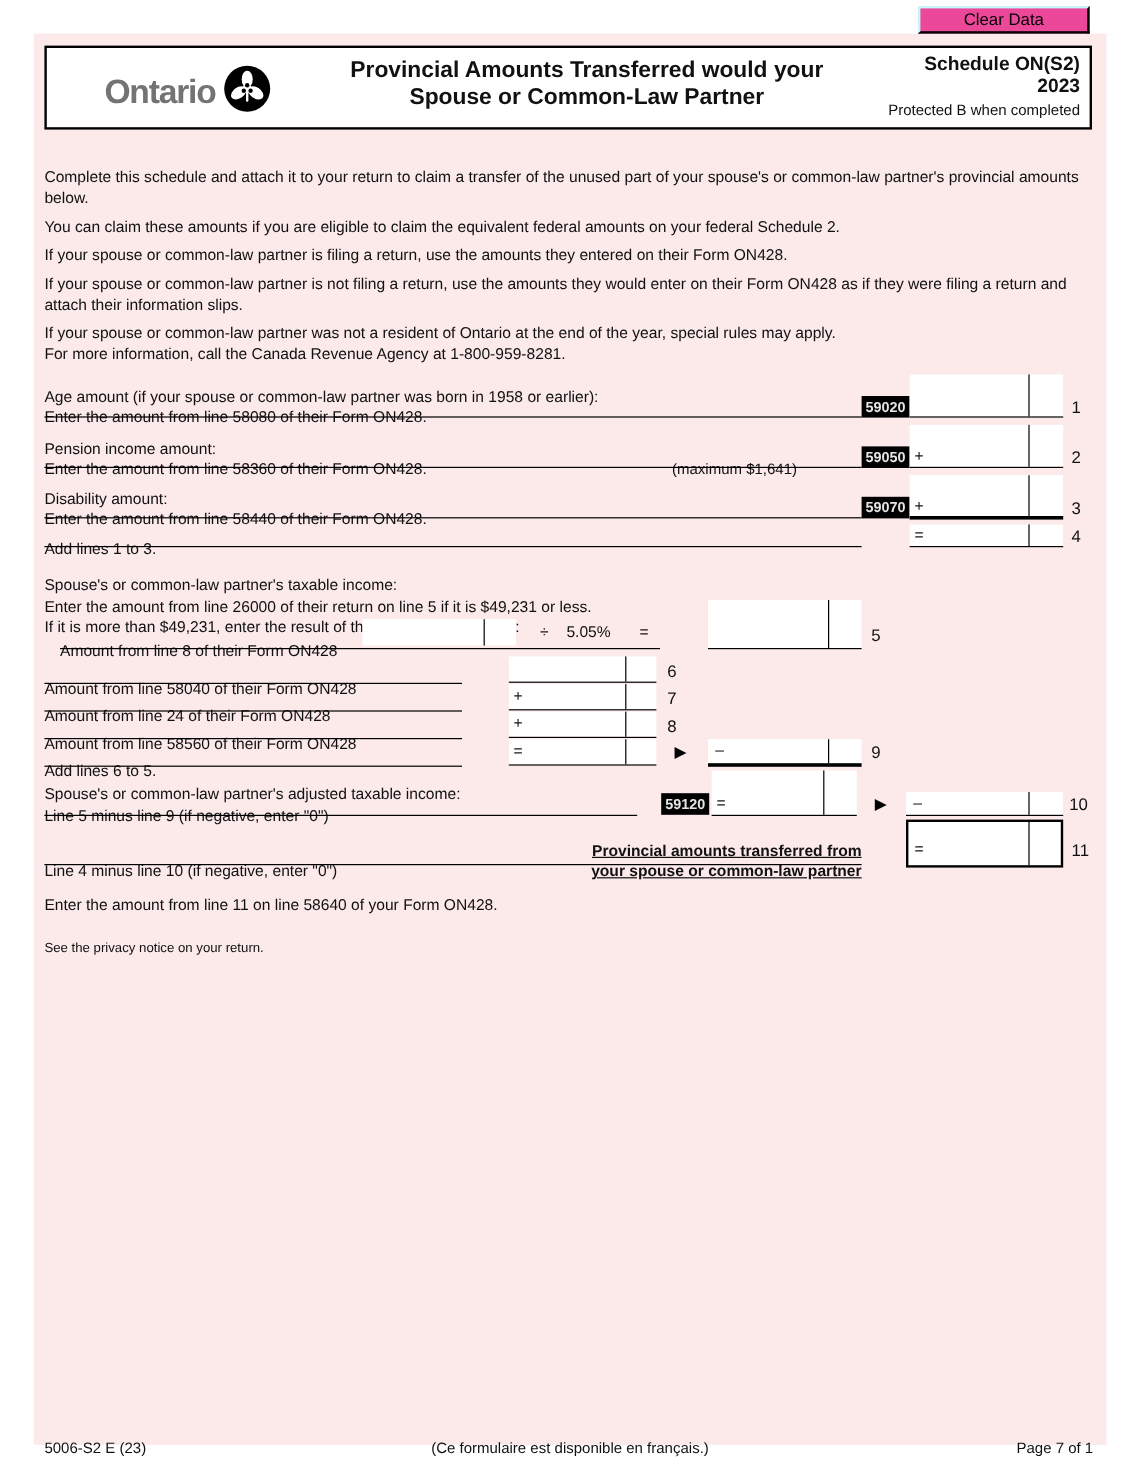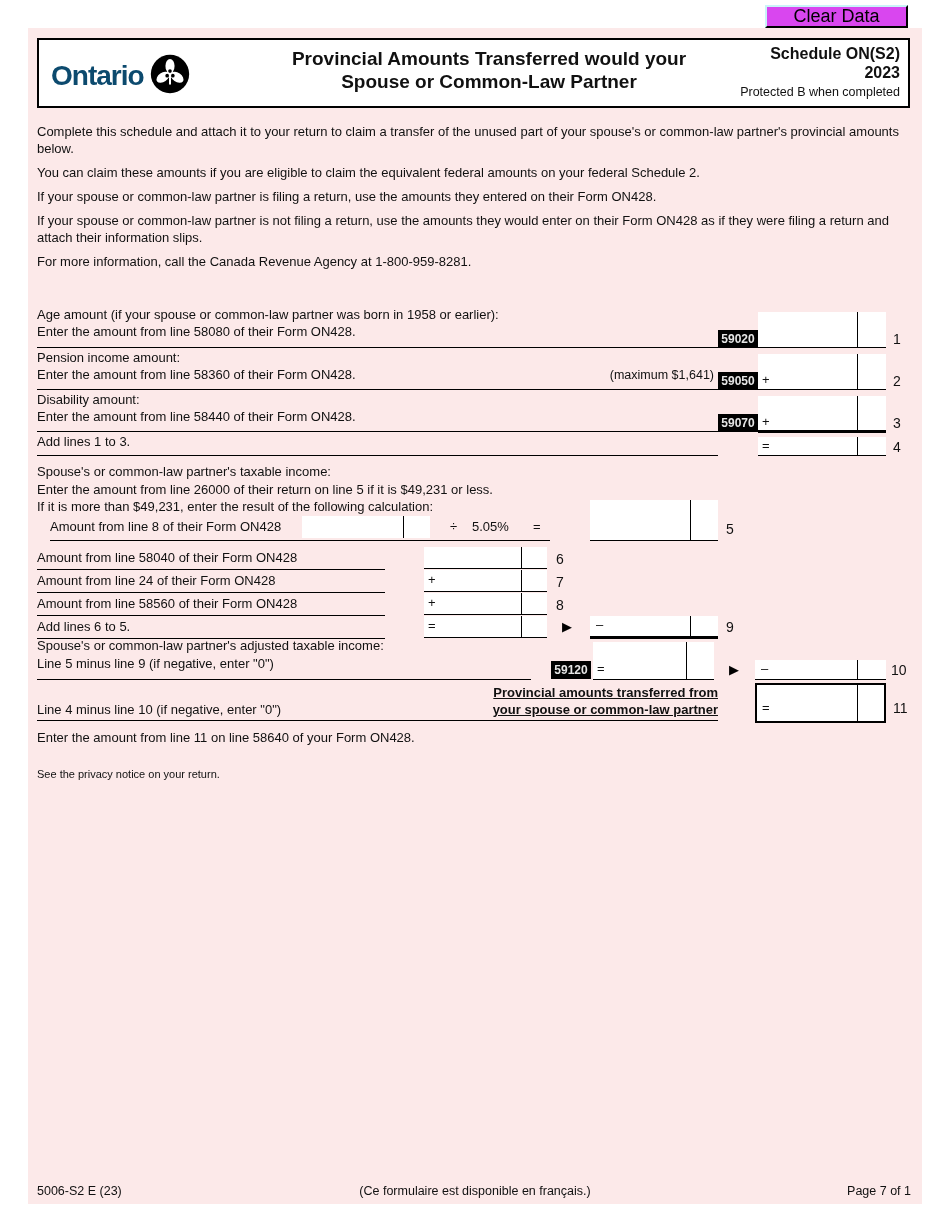--- a/index.html
+++ b/index.html
@@ -1,30 +1,30 @@
 <!DOCTYPE html>
 <html><head>
 <meta charset="utf-8">
 <style>
   html,body{margin:0;padding:0;}
   body{font-family:"Liberation Sans",sans-serif;background:#ffffff;color:#1a1a1a;}
   .page{position:relative;width:950px;height:1230px;background:#ffffff;overflow:hidden;}
   .pink{position:absolute;left:28px;top:28px;width:894px;height:1176px;background:#fce9e9;}
-  .abs{position:absolute;}
+  .abs{position:absolute;margin-top:16px;}
   .txt{font-size:13px;line-height:17px;color:#111;}
   .small{font-size:11px;}
   
-  .clearbtn{position:absolute;left:765px;top:5px;width:143px;height:23px;background:#d946ef;
+  .clearbtn{position:absolute;left:765px;top:5px;width:143px;height:23px;background:#ec4899;
     border:2px solid #000;border-left-color:#c9f4f8;border-top-color:#c9f4f8;box-sizing:border-box;
-    font-size:18px;text-align:center;line-height:18px;color:#000;cursor:pointer;}
+    font-size:14px;text-align:center;line-height:18px;color:#000;cursor:pointer;}
   
   .hdrbox{position:absolute;left:37px;top:38px;width:873px;height:70px;background:#fff;
     border:2px solid #000;box-sizing:border-box;}
   .logo{position:absolute;left:12px;top:14px;display:flex;align-items:center;gap:6px;}
-  .logo .word{font-size:28px;font-weight:bold;letter-spacing:-1px;color:#0c4a6e;}
+  .logo .word{font-size:28px;font-weight:bold;letter-spacing:-1px;color:#737373;margin-left:36px;}
   .hdr-title{position:absolute;left:180px;top:7px;width:540px;text-align:center;
     font-size:19px;font-weight:bold;line-height:23px;color:#111;}
   .hdr-right{position:absolute;right:8px;top:4px;text-align:right;color:#111;}
   .hdr-right .sched{font-size:16px;font-weight:bold;line-height:19px;}
   .hdr-right .year{font-size:16px;font-weight:bold;line-height:19px;}
   .hdr-right .prot{font-size:12.5px;margin-top:3px;}
   
   .rule{position:absolute;height:0;border-top:1px solid #000;}
   .code{position:absolute;width:40px;height:18px;background:#000;color:#e5e5e5;
     font-size:12px;font-weight:bold;text-align:center;line-height:18px;}
@@ -76,35 +76,36 @@
       <div class="year">2023</div>
       <div class="prot">Protected B when completed</div>
     </div>
   </div>
 
   <div class="abs txt" style="left:37px;top:123px;width:878px;">Complete this schedule and attach it to your return to claim a transfer of the unused part of your spouse's or common-law partner's provincial amounts below.</div>
   <div class="abs txt" style="left:37px;top:164px;width:878px;">You can claim these amounts if you are eligible to claim the equivalent federal amounts on your federal Schedule 2.</div>
   <div class="abs txt" style="left:37px;top:188px;width:878px;">If your spouse or common-law partner is filing a return, use the amounts they entered on their Form ON428.</div>
   <div class="abs txt" style="left:37px;top:212px;width:878px;">If your spouse or common-law partner is not filing a return, use the amounts they would enter on their Form ON428 as if they were filing a return and attach their information slips.</div>
   <div class="abs txt" style="left:37px;top:253px;width:878px;">
+    <div>If your spouse or common-law partner was not a resident of Ontario at the end of the year, special rules may apply.</div>
     <div>For more information, call the Canada Revenue Agency at 1-800-959-8281.</div>
   </div>
 
   <div class="abs txt" style="left:37px;top:306px;">Age amount (if your spouse or common-law partner was born in 1958 or earlier):</div>
   <div class="abs txt" style="left:37px;top:323px;">Enter the amount from line 58080 of their Form ON428.</div>
   <div class="rule" style="left:37px;top:347px;width:681px;"></div>
   <div class="code" style="left:718px;top:330px;">59020</div>
   <div class="fld" style="left:758px;top:312px;width:128px;height:36px;">
     <span></span><div class="cents" style="right:28px;"></div>
   </div>
   <div class="lnum" style="left:893px;top:331px;">1</div>
 
   <div class="abs txt" style="left:37px;top:349px;">Pension income amount:</div>
   <div class="abs txt" style="left:37px;top:366px;text-align:center;">Enter the amount from line 58360 of their Form ON428.</div>
-  <div class="abs txt" style="left:560px;top:367px;width:154px;text-align:right;font-size:12.5px;">(maximum $1,641)</div>
+  <div class="abs txt" style="left:560px;top:367px;width:154px;font-size:12.5px;">(maximum $1,641)</div>
   <div class="rule" style="left:37px;top:389px;width:681px;"></div>
   <div class="code" style="left:718px;top:372px;">59050</div>
   <div class="fld" style="left:758px;top:354px;width:128px;height:36px;">
     <div class="cents" style="right:28px;"></div>
   </div>
   <div class="op" style="left:762px;top:372px;">+</div>
   <div class="lnum" style="left:893px;top:373px;">2</div>
 
   <div class="abs txt" style="left:37px;top:391px;">Disability amount:</div>
   <div class="abs txt" style="left:37px;top:408px;">Enter the amount from line 58440 of their Form ON428.</div>

